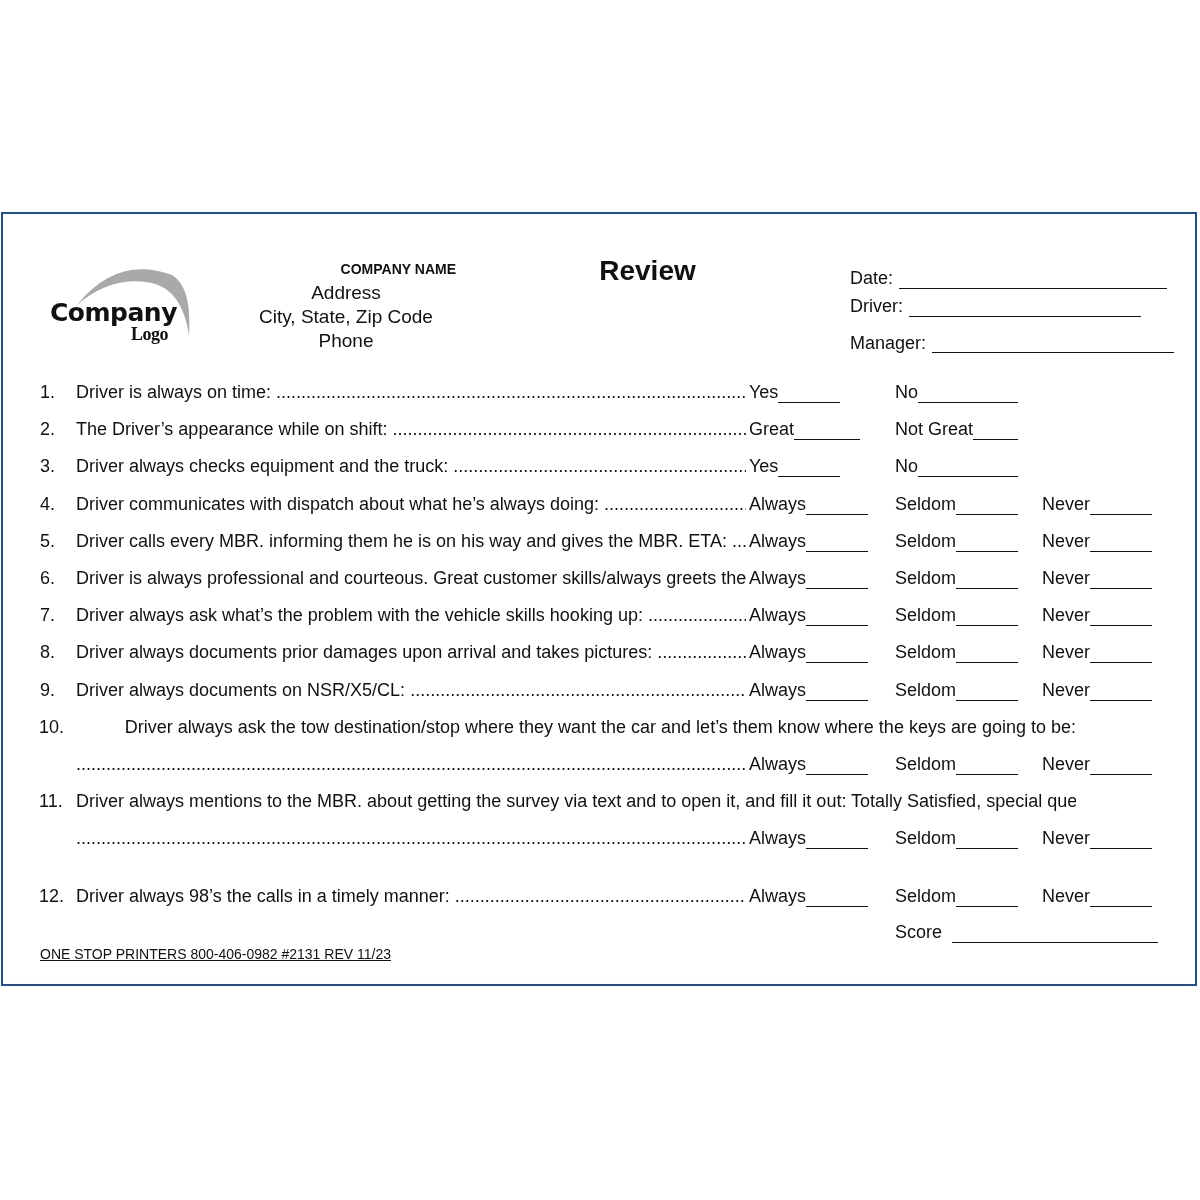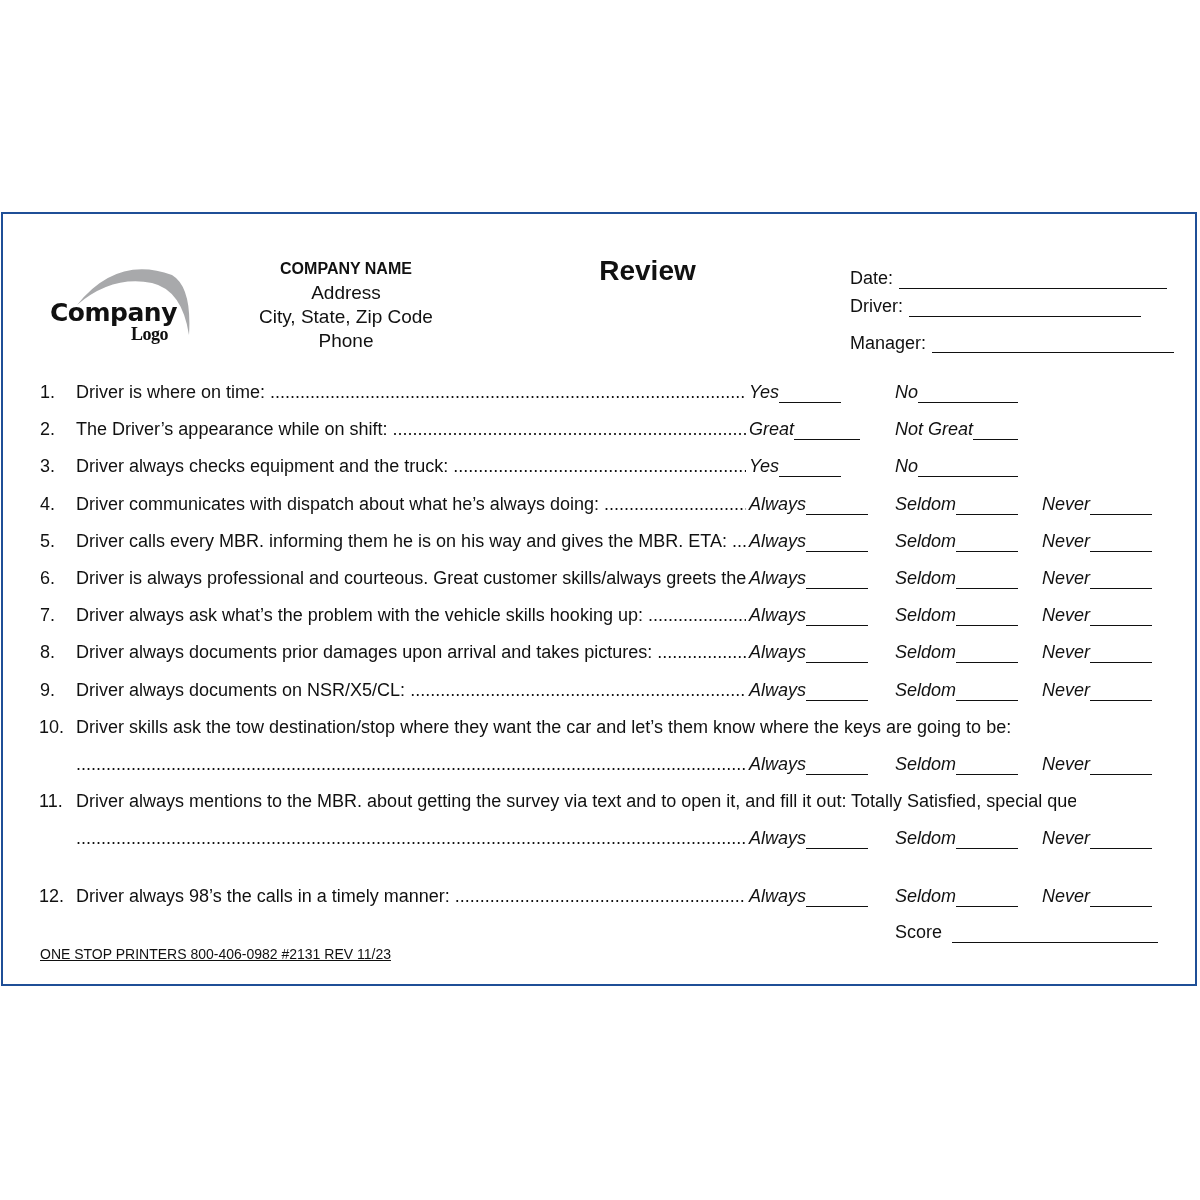--- a/index.html
+++ b/index.html
@@ -11,34 +11,34 @@
   .form {
     position: absolute; left: 1px; top: 212px; width: 1196px; height: 774px;
     border: 2px solid #1f4f97; box-sizing: border-box; background: #fff;
   }
   .logo { position: absolute; left: 47px; top: 265px; width: 160px; height: 90px; }
   .logo svg { position: absolute; left: 0; top: 0; }
   .logo .l1 { position: absolute; left: 3px; top: 33px; font-weight: bold; font-size: 25px; font-family: "DejaVu Sans", sans-serif; letter-spacing: -0.5px; }
   .logo .l2 { position: absolute; left: 84px; top: 59px; font-weight: bold; font-size: 18px; font-family: Liberation Serif, serif; letter-spacing: -0.5px; }
 
   .company { position: absolute; left: 236px; top: 257px; width: 220px; text-align: center; font-size: 19px; line-height: 24px; }
-  .company .name { font-weight: bold; font-size: 16px; }
+  .company .name { font-weight: bold; font-size: 14px; text-align: right; }
 
   .title { position: absolute; left: 470px; top: 253px; width: 355px; text-align: center; font-weight: bold; font-size: 28px; line-height: 36px; }
 
   .hfield { position: absolute; left: 850px; font-size: 18px; display: flex; align-items: flex-end; }
   .hfield .line { border-bottom: 1.6px solid #111; height: 18px; margin-left: 6px; }
 
   .row { position: absolute; left: 0; width: 1200px; height: 24px; font-size: 18px; }
   .row .num { position: absolute; left: 40px; top: 0; }
   .row .num2 { position: absolute; left: 39px; top: 0; }
   .row .q { position: absolute; left: 76px; top: 0; width: 670px; white-space: nowrap; overflow: hidden; }
   .row .q.full { width: 1000px; }
   .row .q .dots { letter-spacing: 0; }
-  .opt { position: absolute; top: 0; display: flex; align-items: flex-end; white-space: nowrap; font-style: italic; }
+  .opt { position: absolute; top: 0; display: flex; align-items: flex-end; white-space: nowrap; }
   .opt .blank { border-bottom: 1.4px solid #111; height: 19px; display: inline-block; }
   .o1 { left: 749px; }
   .o2 { left: 895px; }
   .o3 { left: 1042px; }
 
   .footer { position: absolute; left: 40px; top: 946px; font-size: 14px; text-decoration: underline; }
   .score { position: absolute; left: 895px; top: 922px; font-size: 18px; display: flex; align-items: flex-end; }
   .score .line { border-bottom: 1.6px solid #111; width: 206px; height: 20px; margin-left: 10px; }
 </style>
 </head>
@@ -73,21 +73,21 @@
   <span>Driver:</span>
   <span class="line" style="width:232px;"></span>
 </div>
 <div class="hfield" style="top:333px;align-items:center;">
   <span>Manager:</span>
   <span class="line" style="width:242px;"></span>
 </div>
 
 <div class="row" style="top:382px;">
   <span class="num">1.</span>
-  <span class="q"><span>Driver is where on time: </span><span class="dots">............................................................................................................................................................................................................................................</span></span>
+  <span class="q"><span>Driver is always on time: </span><span class="dots">............................................................................................................................................................................................................................................</span></span>
   <span class="opt o1">
       <span>Yes</span>
       <span class="blank" style="width:62px;"></span>
     </span>
   <span class="opt o2">
       <span>No</span>
       <span class="blank" style="width:100px;"></span>
     </span>
 </div>
 
@@ -212,23 +212,23 @@
   <span class="opt o2">
       <span>Seldom </span>
       <span class="blank" style="width:62px;"></span>
     </span>
   <span class="opt o3">
       <span>Never </span>
       <span class="blank" style="width:62px;"></span>
     </span>
 </div>
 
-<div class="row" style="top:717px;">
+<div class="row" style="top:717px;text-align:right;">
   <span class="num2">10.</span>
-  <span class="q full">Driver skills ask the tow destination/stop where they want the car and let’s them know where the keys are going to be:</span>
+  <span class="q full">Driver always ask the tow destination/stop where they want the car and let’s them know where the keys are going to be:</span>
 </div>
 <div class="row" style="top:754px;">
   <span class="q"><span class="dots">............................................................................................................................................................................................................................................</span></span>
   <span class="opt o1">
       <span>Always</span>
       <span class="blank" style="width:62px;"></span>
     </span>
   <span class="opt o2">
       <span>Seldom </span>
       <span class="blank" style="width:62px;"></span>

